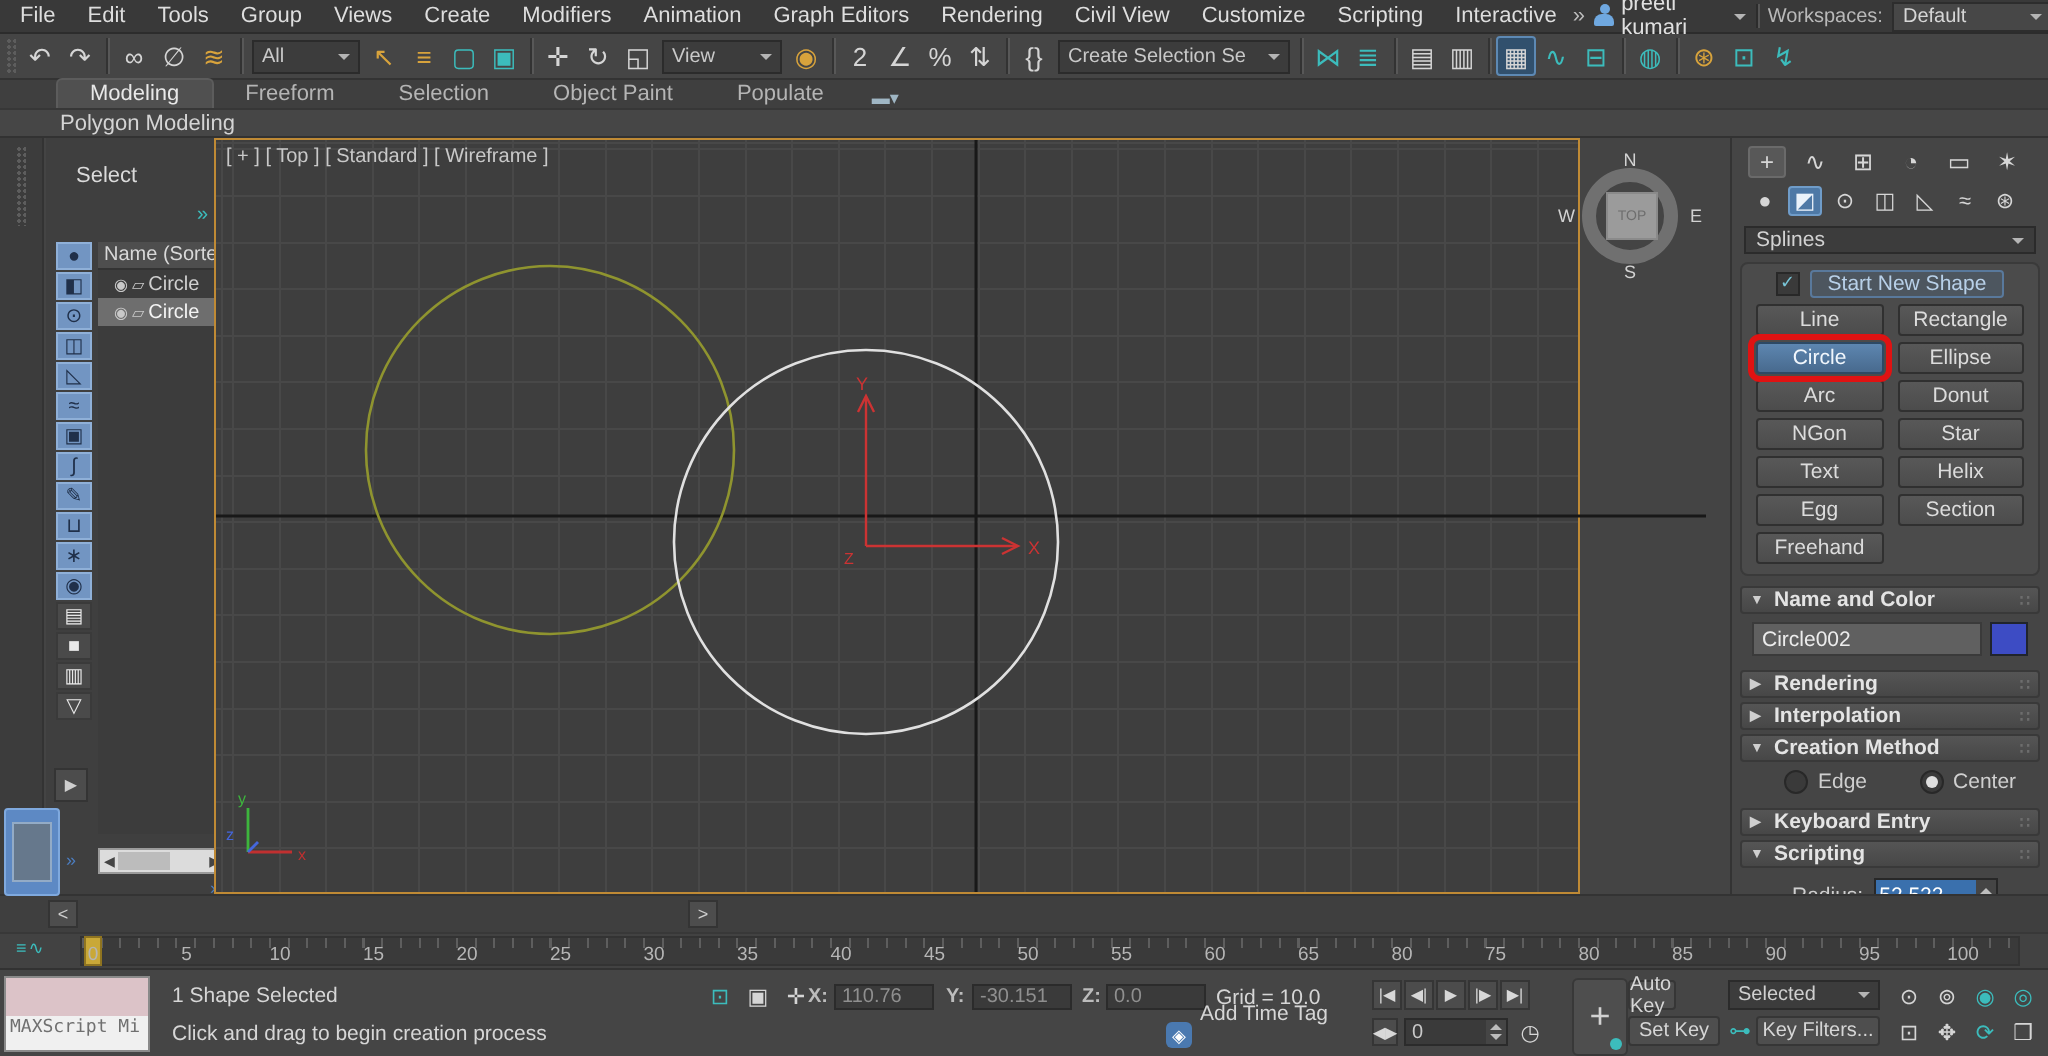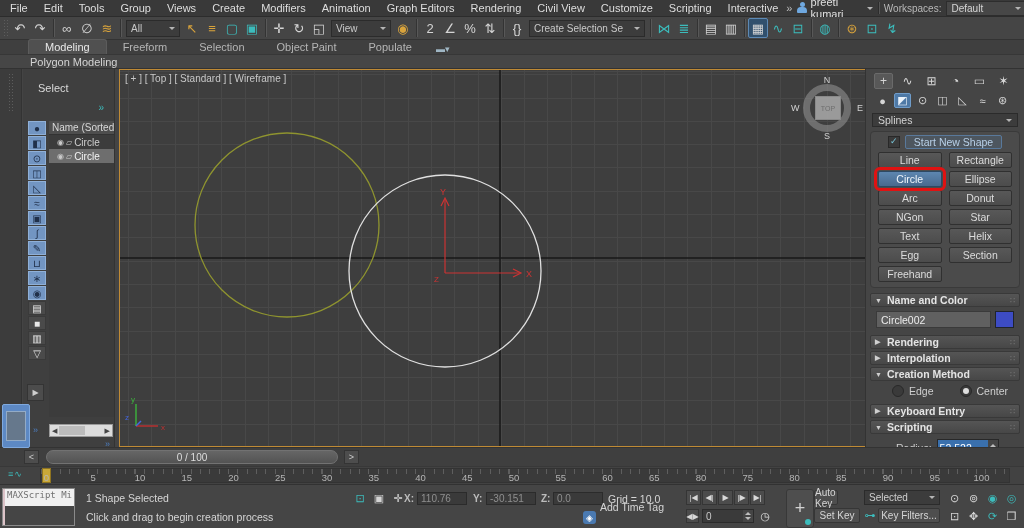--- a/index.html
+++ b/index.html
@@ -61,21 +61,21 @@
   .erow{height:14px;display:flex;align-items:center;gap:2px;padding-left:8px;font-size:10px;color:#d0d0d0;white-space:nowrap}
   .erow.selected{background:#6e6e6e;color:#f4f4f4}
   .erow .ric{font-size:8px;color:#c9c9c9}
   .escroll{position:absolute;left:26px;bottom:10px;width:64px;height:13px;background:#dcdcdc;border:1px solid #9a9a9a;
            display:flex;align-items:center;justify-content:space-between;box-sizing:border-box}
   .escroll .sa{color:#444;font-size:7px;padding:0 2px}
   .escroll .thumb{flex:0 0 26px;height:9px;background:#bcbcbc;margin-right:auto}
   .eovf1{position:absolute;left:10px;bottom:12px;color:#4c7ec2;font-size:9px}
   .eovf2{position:absolute;right:4px;bottom:-2px;color:#4c7ec2;font-size:9px}
   
-  .viewport{position:absolute;left:119px;top:69px;width:747px;height:378px;border:1px solid #bf8a35;box-sizing:border-box;
+  .viewport{position:absolute;left:107px;top:69px;width:683px;height:378px;border:1px solid #bf8a35;box-sizing:border-box;
             background-color:#3e3e3e;
             background-image:repeating-linear-gradient(90deg,#484848 0 1px,transparent 1px 23.3px),
                              repeating-linear-gradient(0deg,#484848 0 1px,transparent 1px 23.3px);
             background-position:8px 2px;}
   .vp-label{position:absolute;left:5px;top:3px;font-size:10px;color:#c8c8c8;z-index:3}
   .viewcube{position:absolute;left:680px;top:11px;width:54px;height:54px;z-index:3}
   .vc-ring{position:absolute;left:3px;top:3px;width:48px;height:48px;border-radius:50%;border:7px solid rgba(150,150,150,.55);box-sizing:border-box}
   .vc-face{position:absolute;left:15px;top:15px;width:24px;height:22px;background:rgba(170,170,170,.85);border:1px solid #8a8a8a;
            color:#6e6e6e;font-size:7px;display:flex;align-items:center;justify-content:center}
   .vc-n{position:absolute;left:50%;top:-6px;transform:translateX(-50%);color:#d2d2d2;font-size:9px}
@@ -134,21 +134,21 @@
   .tbicons{position:absolute;left:8px;top:2px;display:flex;gap:1px}
   .tbicons span{font-size:9px;color:#3cbcbc}
   .ruler{position:absolute;left:40px;top:1px;width:970px;height:15px;background:#3a3a3a;border:1px solid #333;box-sizing:border-box;
          background-image:repeating-linear-gradient(90deg,#5e5e5e 0 1px,transparent 1px 9.35px);
          background-size:100% 5px;background-repeat:no-repeat}
   .tmarker{position:absolute;left:42px;top:1px;width:9px;height:15px;background:#c9a838;border:1px solid #8f7420;box-sizing:border-box}
   .tlabels{position:absolute;left:0;top:0;width:100%;height:100%}
   .tlabels span{position:absolute;top:5px;transform:translateX(-50%);font-size:9.5px;color:#b5b5b5}
   
   .statusbar{position:absolute;left:0;top:484px;width:1024px;height:44px;background:#454545;border-top:1px solid #323232;box-sizing:border-box}
-  .mxs{position:absolute;left:2px;top:3px;width:73px;height:38px;border:1px solid #8a8a8a;display:flex;flex-direction:row;box-sizing:border-box}
+  .mxs{position:absolute;left:2px;top:3px;width:73px;height:38px;border:1px solid #8a8a8a;display:flex;flex-direction:column;box-sizing:border-box}
   .mxs .pink{flex:1;background:#dcc3c8}
   .mxs .white{height:15px;background:#f0f0f0;color:#707070;font-family:"DejaVu Sans Mono",monospace;font-size:9px;
               padding:1px 2px;white-space:nowrap;overflow:hidden}
   .stxt{position:absolute;font-size:10.5px;color:#d6d6d6;white-space:nowrap}
   .sic{position:absolute;width:16px;height:15px;display:flex;align-items:center;justify-content:center;font-size:11px}
   .clabel{position:absolute;font-size:10px;color:#bcbcbc;font-weight:bold}
   .cfield{position:absolute;width:50px;height:13px;background:#3a3a3a;border:1px solid #2b2b2b;color:#8f8f8f;
           font-size:10px;display:flex;align-items:center;padding:0 3px;box-sizing:border-box}
   .ttagic{position:absolute;width:13px;height:13px;background:#4a79b0;border-radius:3px;color:#fff;font-size:9px;
           display:flex;align-items:center;justify-content:center}
@@ -483,21 +483,20 @@
       <span class="spincol">
           <i class="tri-u"></i>
           <i class="tri-d"></i>
         </span>
     </span>
   </div>
 </div>
 
 <div class="timerow">
   <span class="tsbtn" style="left:24px">&lt;</span>
-  <span class="thandle">0 / 100</span>
   <span class="tsbtn" style="left:344px">&gt;</span>
 </div>
 
 <div class="trackbar">
   <div class="tbicons">
     <span>≡</span>
     <span>∿</span>
   </div>
   <div class="ruler"></div>
   <div class="tmarker"></div>

